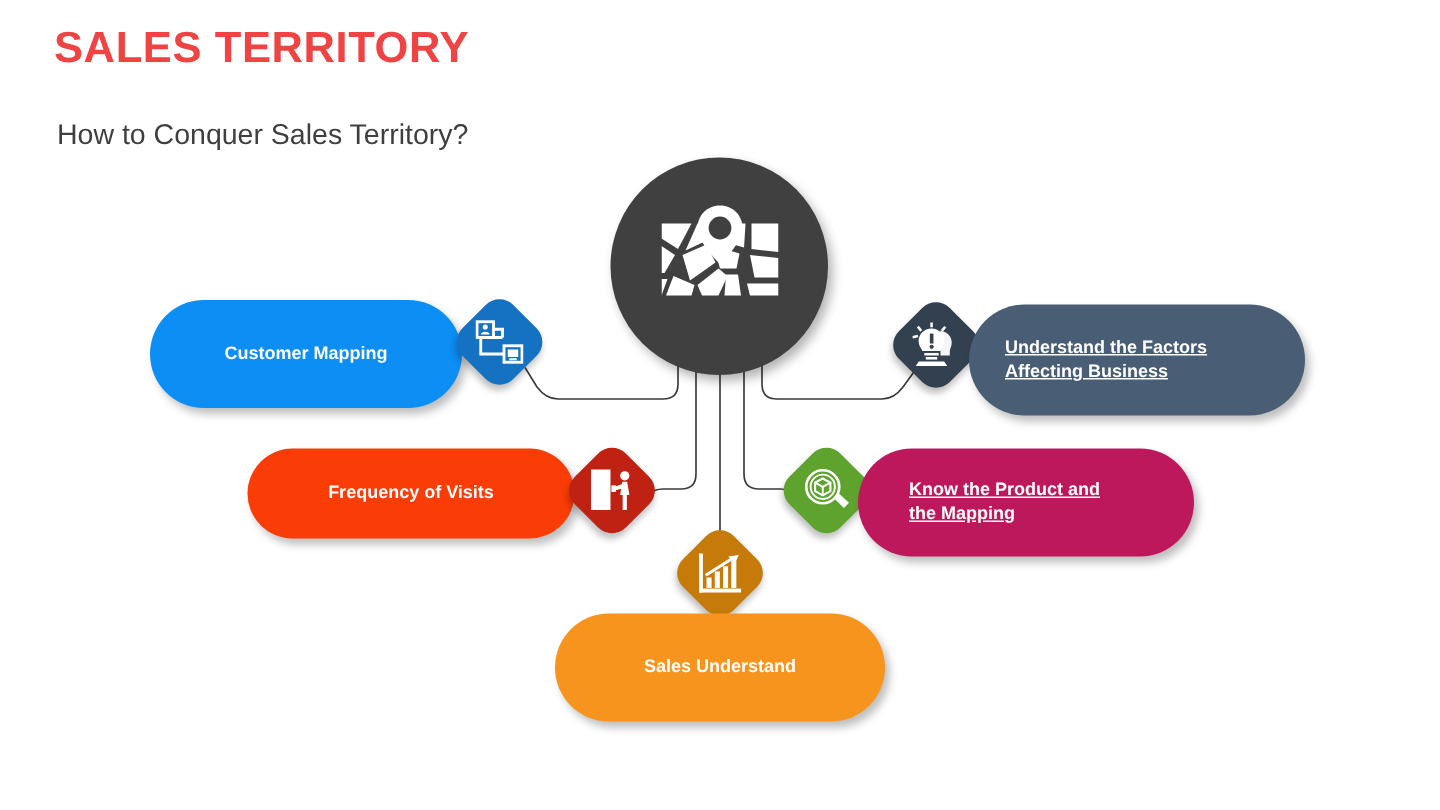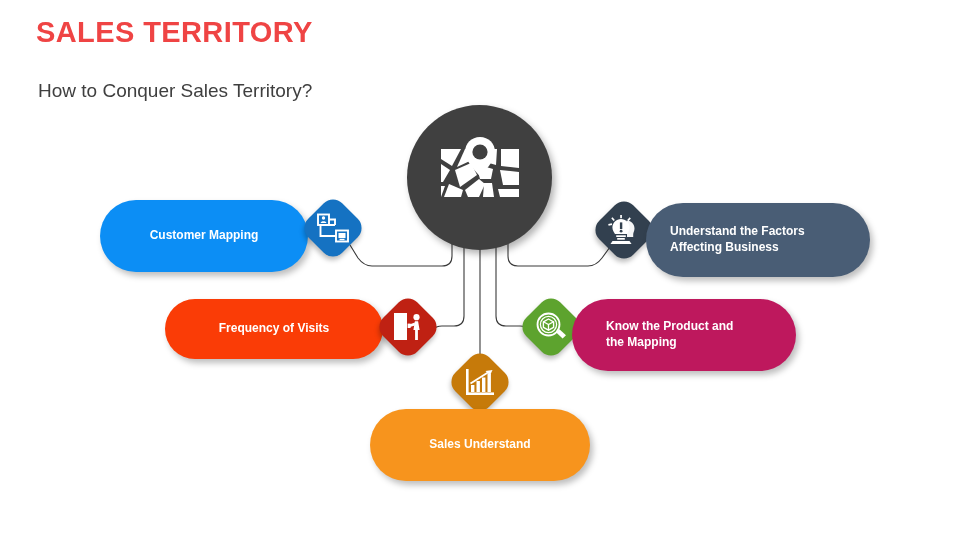--- a/index.html
+++ b/index.html
@@ -76,21 +76,21 @@
     box-sizing: border-box;
     display: flex;
     align-items: center;
     color: #ffffff;
     font-size: 12px;
     font-weight: bold;
     line-height: 1.32;
     box-shadow: 3px 4px 6px rgba(0,0,0,0.26);
   }
   .pill.center { justify-content: center; text-align: center; }
-  .pill.leftal  { justify-content: flex-start; text-align: left; }
+  .pill.leftal  { justify-content: flex-start; text-align: left; text-decoration: underline; }
 
   
   .diamond {
     position: absolute;
     border-radius: 13px;
     transform: rotate(45deg);
     box-shadow: 2px 3px 5px rgba(0,0,0,0.26);
   }
   .dicon {
     position: absolute;

